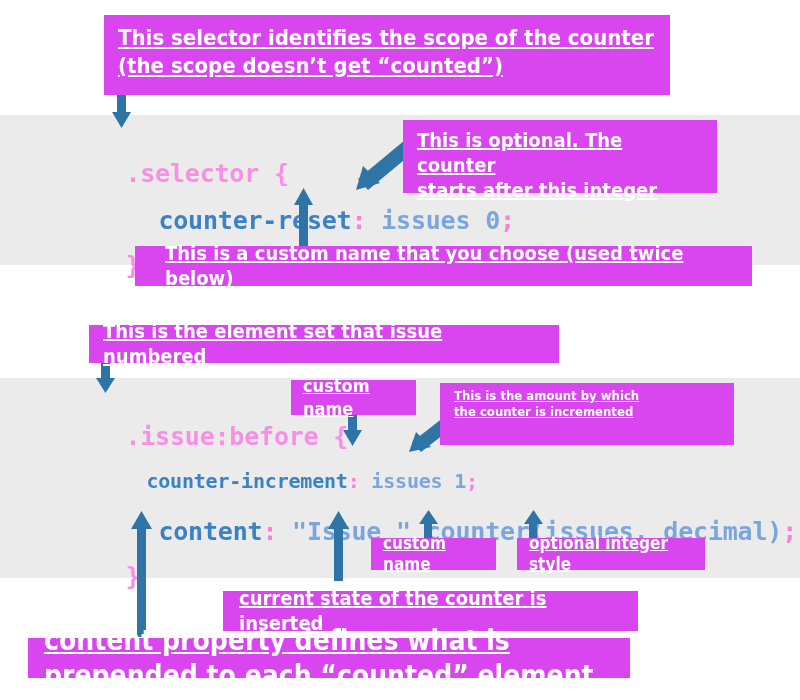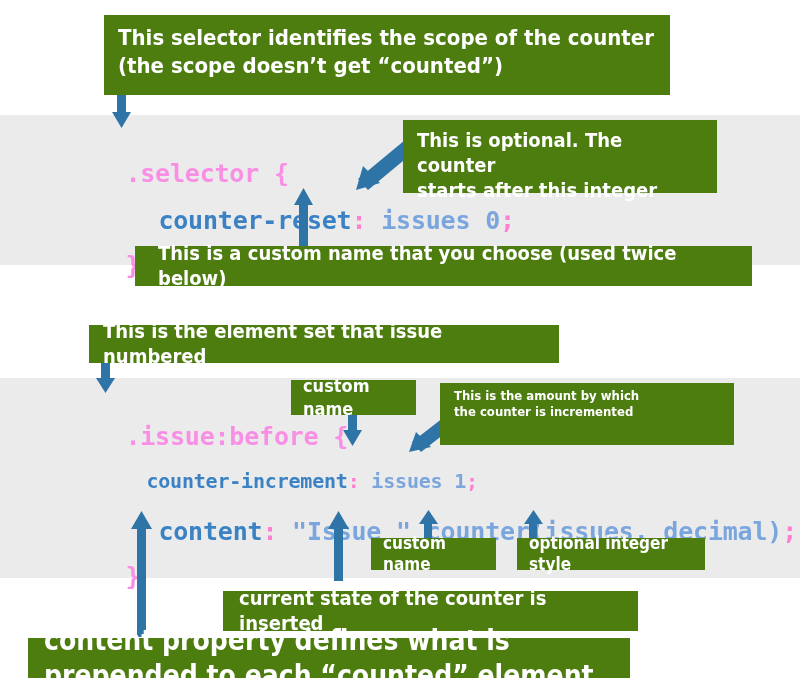--- a/index.html
+++ b/index.html
@@ -30,28 +30,29 @@
   }
   .sel{color:#f98fe4;}
   .prop{color:#3b82c4;}
   .punc{color:#ff7fd4;}
   .val{color:#7ba6dd;}
   .brace{color:#f98fe4;}
 
   
   .callout{
     position:absolute;
-    background:#4d7c0f;
+    background:#d946ef;
     color:#ffffff;
     font-family:"DejaVu Sans Condensed","DejaVu Sans","Liberation Sans",sans-serif;
     font-weight:600;
     line-height:1.25;
     box-sizing:border-box;
     display:flex;
     align-items:center;
+    text-decoration:underline;
   }
   .callout.two-line{display:block;}
 
   
   #arrows{position:absolute;left:0;top:0;width:800px;height:700px;pointer-events:none;}
 </style>
 </head>
 <body>
 
 <div id="stage">
@@ -143,21 +144,21 @@
   <div class="callout two-line" id="co-scope" style="left:104px;top:15px;width:566px;height:80px;padding:9px 14px 0 14px;font-size:22px;">
     <div>This selector identifies the scope of the counter</div>
     <div>(the scope doesn’t get “counted”)</div>
   </div>
 
   <div class="callout two-line" id="co-optional" style="left:403px;top:120px;width:314px;height:73px;padding:8px 14px 0 14px;font-size:20px;">
     <div>This is optional. The counter</div>
     <div>starts after this integer</div>
   </div>
 
-  <div class="callout" id="co-customname-reset" style="left:135px;top:246px;width:617px;height:40px;padding:0 23px;font-size:20px;">
+  <div class="callout" id="co-customname-reset" style="left:135px;top:246px;width:617px;height:40px;padding:0 30px;font-size:20px;">
     <span>This is a custom name that you choose (used twice below)</span>
   </div>
 
   <div class="callout" id="co-elementset" style="left:89px;top:325px;width:470px;height:38px;padding:0 14px;font-size:20px;">
     <span>This is the element set that issue numbered</span>
   </div>
 
   <div class="callout" id="co-customname-inc" style="left:291px;top:380px;width:125px;height:35px;padding:0 12px;font-size:18px;">
     <span>custom name</span>
   </div>

